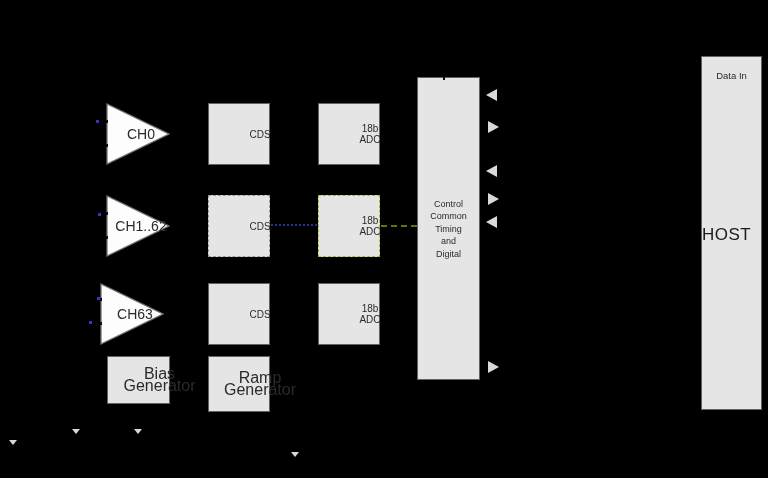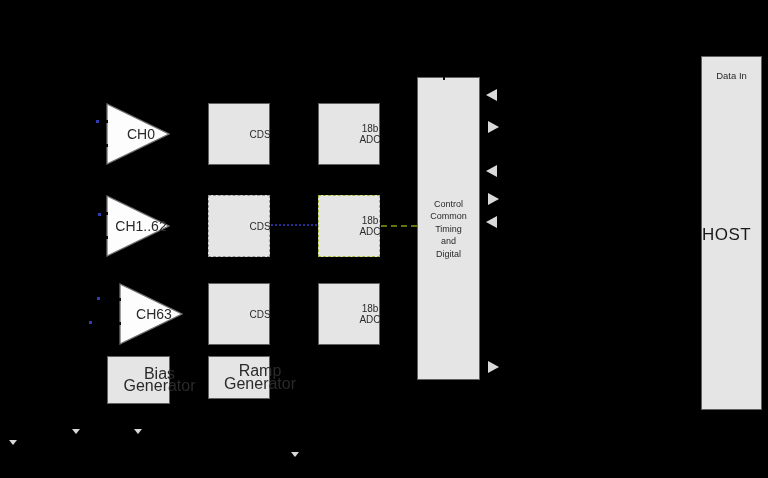--- a/index.html
+++ b/index.html
@@ -69,42 +69,42 @@
     <span class="edge-tick" style="left:0;top:41px;"></span>
     <span class="amp-label">CH1..62</span>
   </div>
   <div class="block dashed" style="left:208px;top:195px;width:62px;height:62px;">
     <span>CDS</span>
   </div>
   <div class="block adc-highlight" style="left:318px;top:195px;width:62px;height:62px;">
     <span>18b ADC</span>
   </div>
 
-  <div class="amp" style="left:119px;top:283px;">
+  <div class="amp" style="left:100px;top:283px;">
     <svg width="64" height="62" viewBox="0 0 64 62">
       <polygon points="1,1 1,61 63,31" fill="#fdfdfd" stroke="#707070" stroke-width="1.3"></polygon>
     </svg>
     <span class="edge-tick" style="left:0;top:15px;"></span>
     <span class="edge-tick" style="left:0;top:39px;"></span>
     <span class="amp-label">CH63</span>
   </div>
   <div class="block" style="left:208px;top:283px;width:62px;height:62px;">
     <span>CDS</span>
   </div>
   <div class="block" style="left:318px;top:283px;width:62px;height:62px;">
     <span>18b ADC</span>
   </div>
 
   <div class="block" style="left:107px;top:356px;width:63px;height:48px;">
     <div class="two-line">
       <div>Bias</div>
       <div>Generator</div>
     </div>
   </div>
-  <div class="block" style="left:208px;top:356px;width:62px;height:43px;">
+  <div class="block" style="left:208px;top:356px;width:62px;height:56px;">
     <div class="two-line">
       <div>Ramp</div>
       <div>Generator</div>
     </div>
   </div>
 
   <div class="block" style="left:417px;top:77px;width:63px;height:303px;">
     <span class="edge-tick" style="left:25px;top:-1px;"></span>
     <div class="tall-label">
       <div>Control</div>

